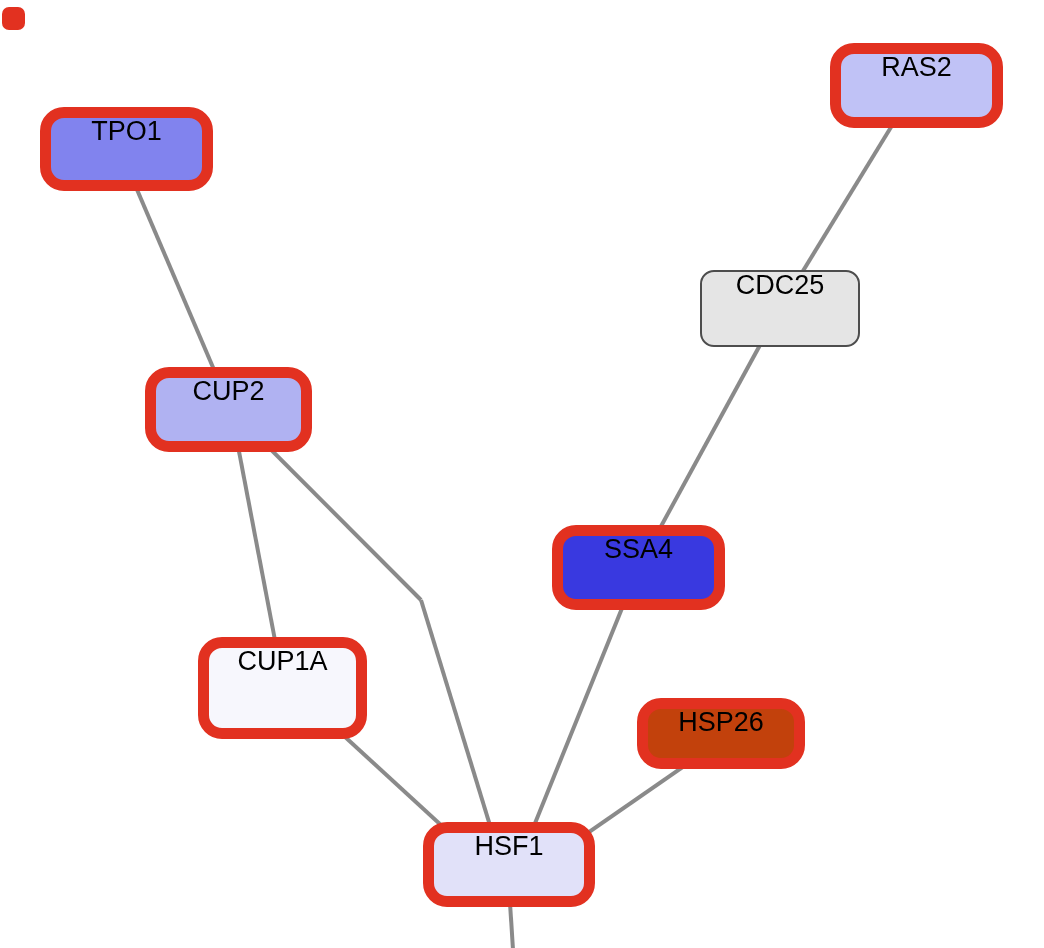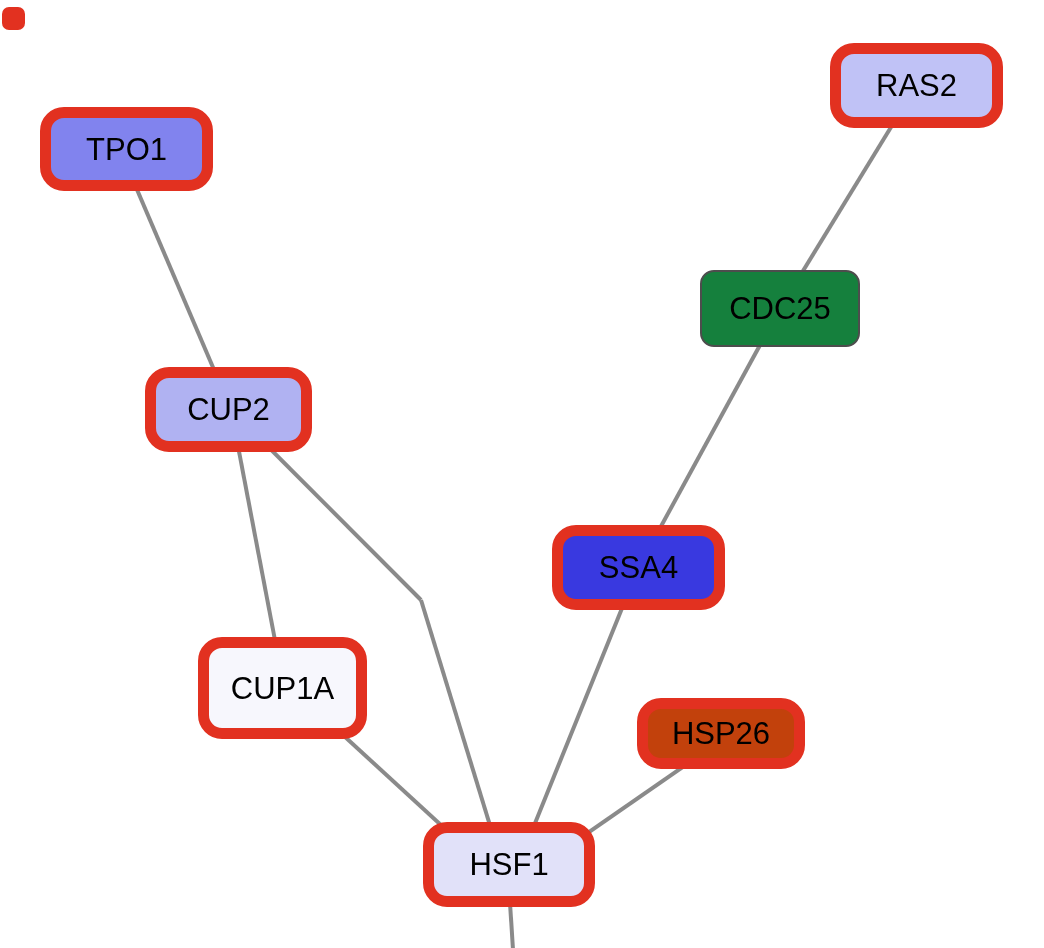--- a/index.html
+++ b/index.html
@@ -13,24 +13,23 @@
   }
   #edge-layer {
     position: absolute;
     left: 0; top: 0;
     width: 1044px; height: 948px;
   }
   .node {
     position: absolute;
     box-sizing: border-box;
     display: flex;
-    align-items: center;
     justify-content: center;
     color: #000000;
-    font-size: 31px;
+    font-size: 27px;
     line-height: 1;
     border-radius: 24px;
     user-select: none;
   }
   .node.red-border { border: 11px solid #e23120; }
   .node.thin-border { border: 2px solid #4d4d4d; border-radius: 14px; }
   .corner-marker {
     position: absolute;
     left: 2px; top: 7px;
     width: 23px; height: 23px;
@@ -55,21 +54,21 @@
       <line x1="509" y1="887.5" x2="514" y2="965" stroke="#8a8a8a" stroke-width="4"></line>
     </svg>
   <div class="corner-marker"></div>
 
 <div class="node red-border" style="left: 40px; top: 107px; width: 173px; height: 84px; background: rgb(129, 131, 238);">
       <span>TPO1</span>
     </div>
     <div class="node red-border" style="left: 830px; top: 43px; width: 173px; height: 85px; background: rgb(192, 194, 246);">
       <span>RAS2</span>
     </div>
-    <div class="node thin-border" style="left: 700px; top: 270px; width: 160px; height: 77px; background: #15803d;">
+    <div class="node thin-border" style="left: 700px; top: 270px; width: 160px; height: 77px; background: #e5e5e5;">
       <span>CDC25</span>
     </div>
     <div class="node red-border" style="left: 145px; top: 367px; width: 167px; height: 85px; background: rgb(176, 178, 242);">
       <span>CUP2</span>
     </div>
     <div class="node red-border" style="left: 552px; top: 525px; width: 173px; height: 85px; background: rgb(57, 57, 224);">
       <span>SSA4</span>
     </div>
     <div class="node red-border" style="left: 198px; top: 637px; width: 169px; height: 102px; background: rgb(247, 247, 253);">
       <span>CUP1A</span>

